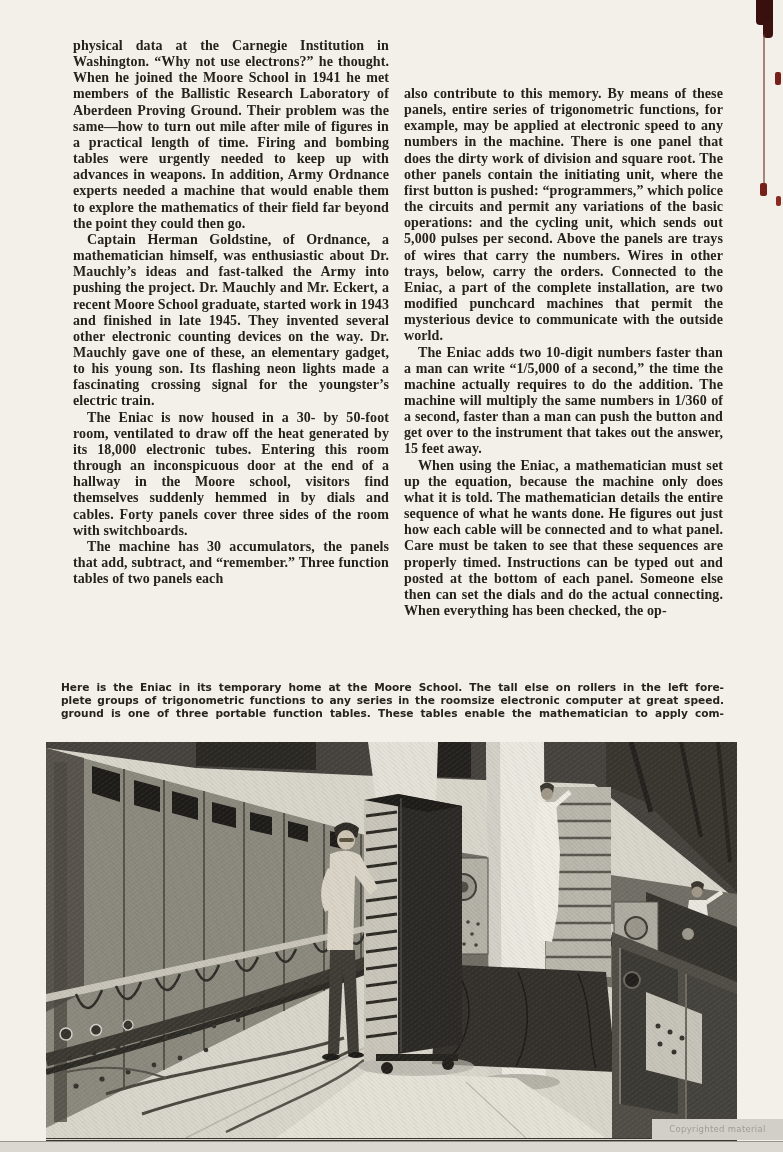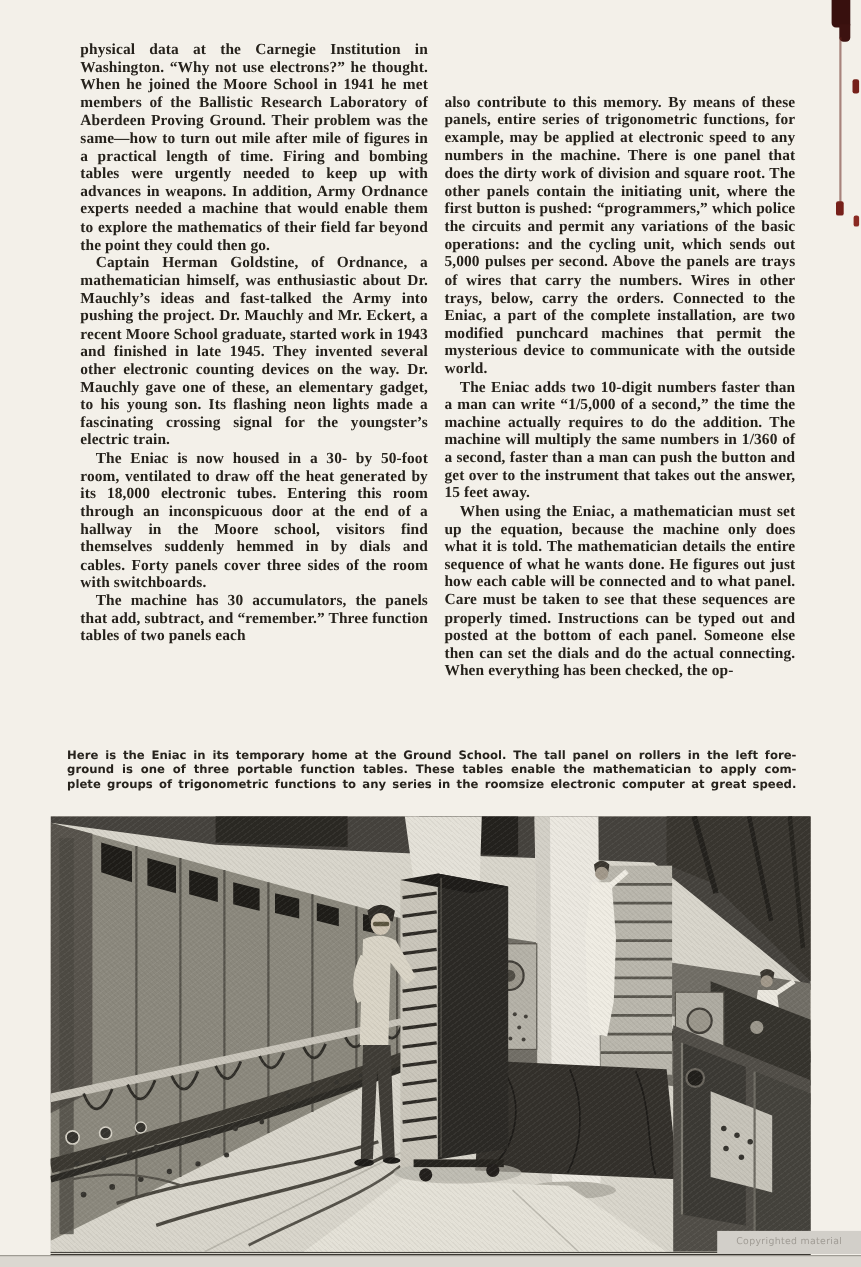--- a/index.html
+++ b/index.html
@@ -69,23 +69,23 @@
   <p>The machine has 30 accumulators, the panels that add, subtract, and “remember.” Three function tables of two panels each</p>
 </div>
 
 <div class="col" id="col-right">
   <p class="noindent">also contribute to this memory. By means of these panels, entire series of trigonometric functions, for example, may be applied at electronic speed to any numbers in the machine. There is one panel that does the dirty work of division and square root. The other panels contain the initiating unit, where the first button is pushed: “programmers,” which police the circuits and permit any variations of the basic operations: and the cycling unit, which sends out 5,000 pulses per second. Above the panels are trays of wires that carry the numbers. Wires in other trays, below, carry the orders. Connected to the Eniac, a part of the complete installation, are two modified punchcard machines that permit the mysterious device to communicate with the outside world.</p>
   <p>The Eniac adds two 10-digit numbers faster than a man can write “1/5,000 of a second,” the time the machine actually requires to do the addition. The machine will multiply the same numbers in 1/360 of a second, faster than a man can push the button and get over to the instrument that takes out the answer, 15 feet away.</p>
   <p>When using the Eniac, a mathematician must set up the equation, because the machine only does what it is told. The mathematician details the entire sequence of what he wants done. He figures out just how each cable will be connected and to what panel. Care must be taken to see that these sequences are properly timed. Instructions can be typed out and posted at the bottom of each panel. Someone else then can set the dials and do the actual connecting. When everything has been checked, the op-</p>
 </div>
 
 <div class="caption">
-  <div class="cap-line">Here is the Eniac in its temporary home at the Ground School. The tall panel on rollers in the left fore-</div>
+  <div class="cap-line">Here is the Eniac in its temporary home at the Moore School. The tall else on rollers in the left fore-</div>
+  <div class="cap-line">plete groups of trigonometric functions to any series in the roomsize electronic computer at great speed.</div>
   <div class="cap-line">ground is one of three portable function tables. These tables enable the mathematician to apply com-</div>
-  <div class="cap-line">plete groups of trigonometric functions to any series in the roomsize electronic computer at great speed.</div>
 </div>
 
 <div class="photo" role="img" aria-label="The Eniac room at the Moore School: walls of switchboard panels and cables, a technician at a tall portable function table on rollers in the foreground, a white pillar, and two operators in white at panels beyond">
   <svg viewBox="0 0 691 396" preserveAspectRatio="none">
 
     <rect x="0" y="0" width="691" height="396" fill="#d8d5cb"></rect>
 
     <polygon points="0,0 691,0 691,158 548,42 330,34 150,26 0,6" fill="#45423d"></polygon>
     <polygon points="150,0 270,0 270,28 150,24" fill="#2a2823"></polygon>
     <polygon points="335,0 425,0 425,36 335,33" fill="#23211d"></polygon>

